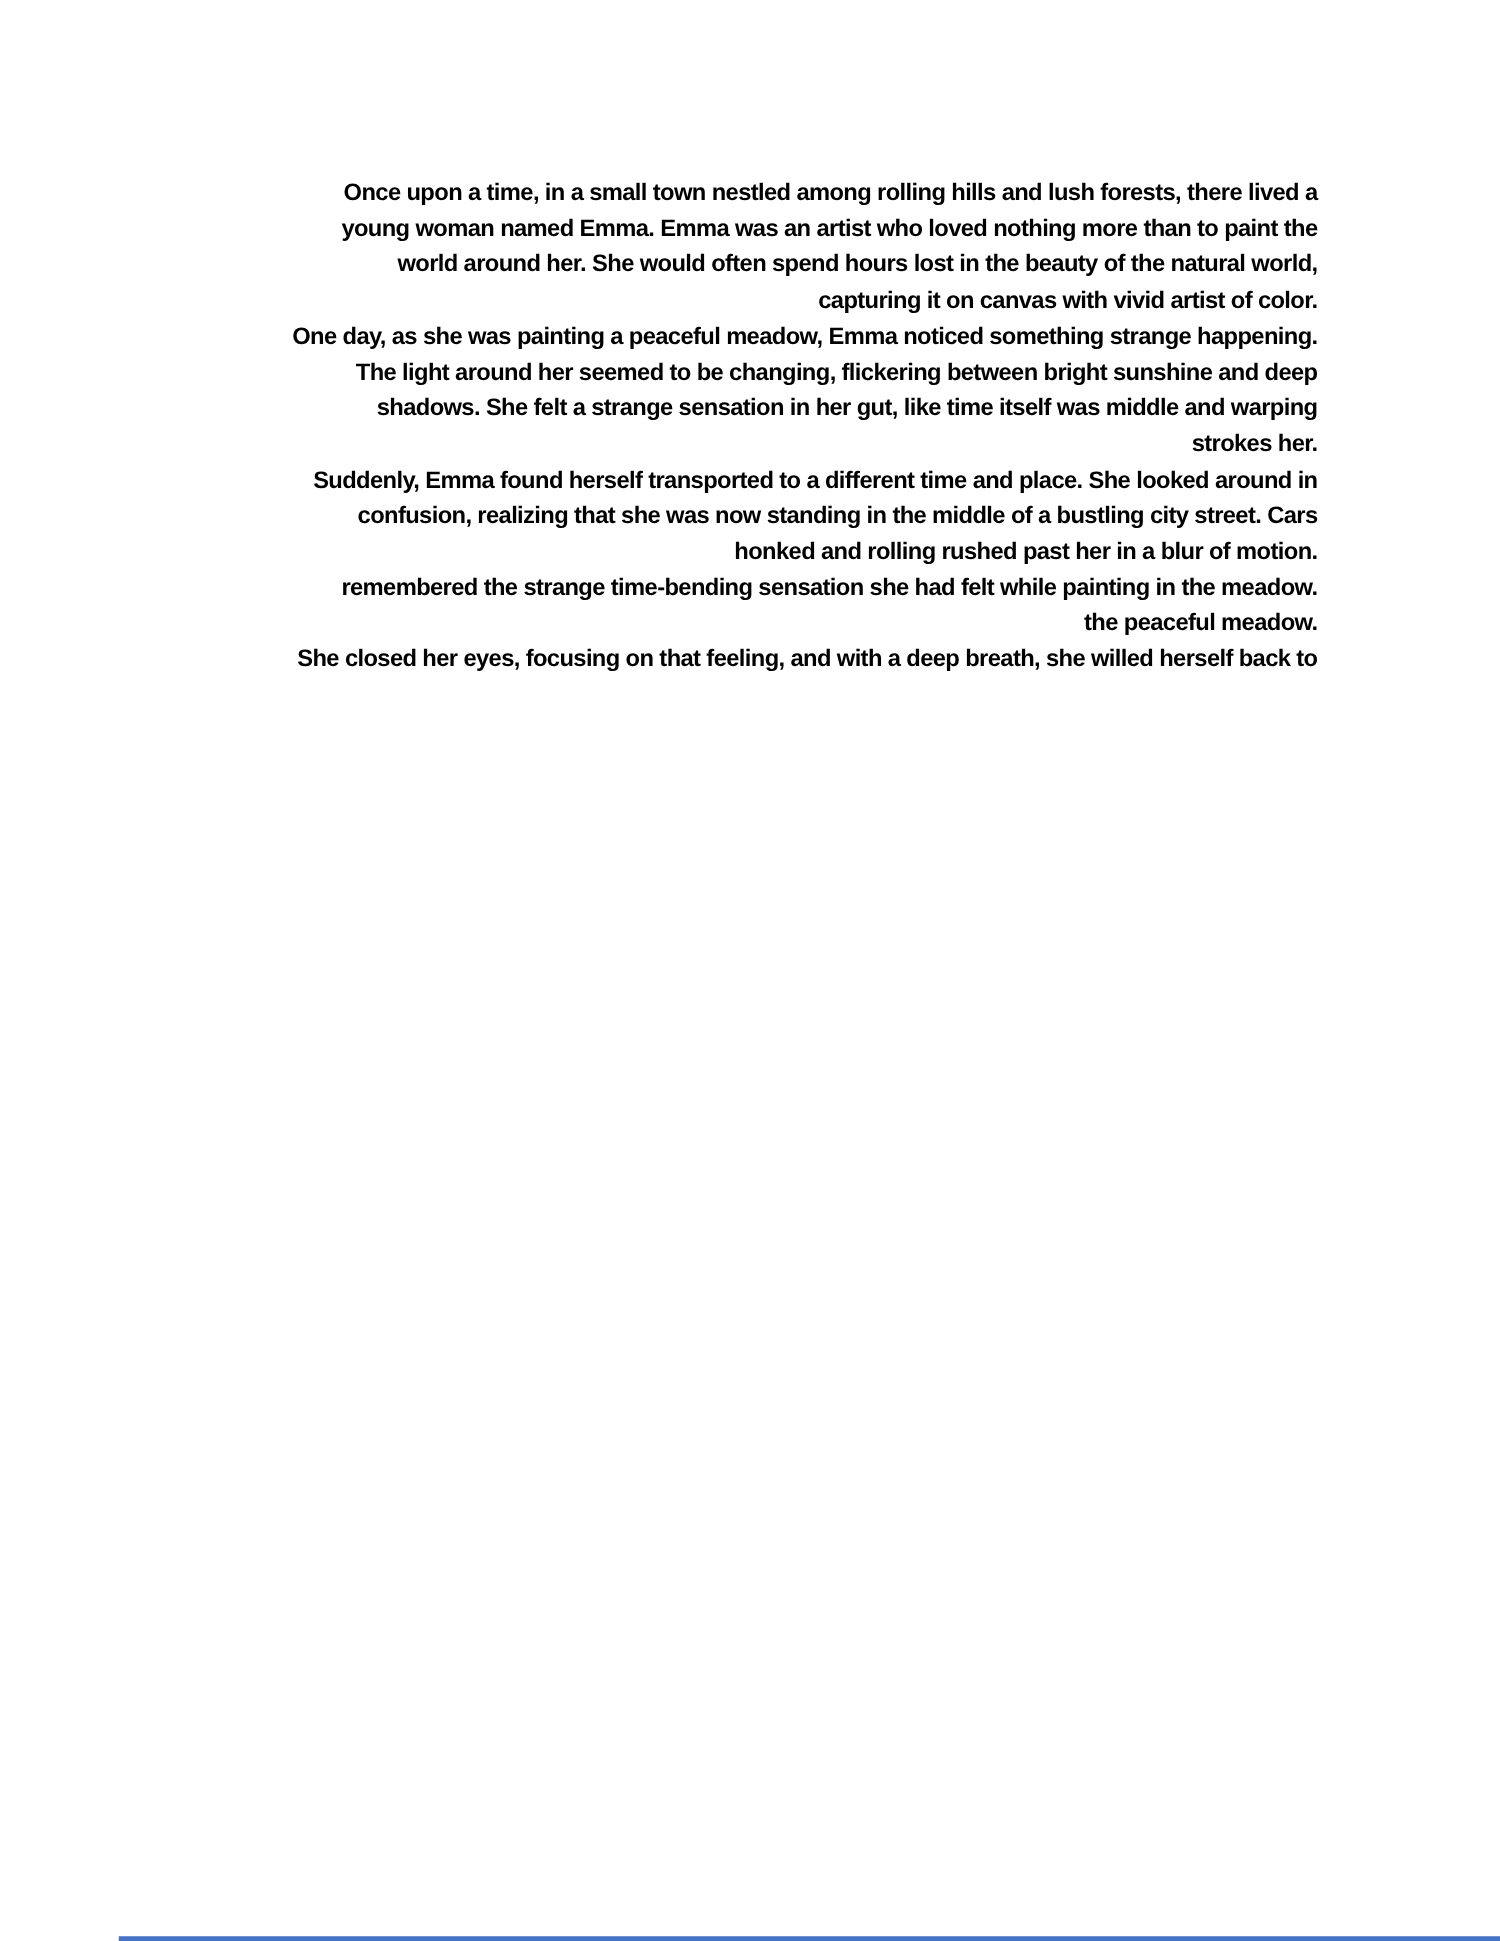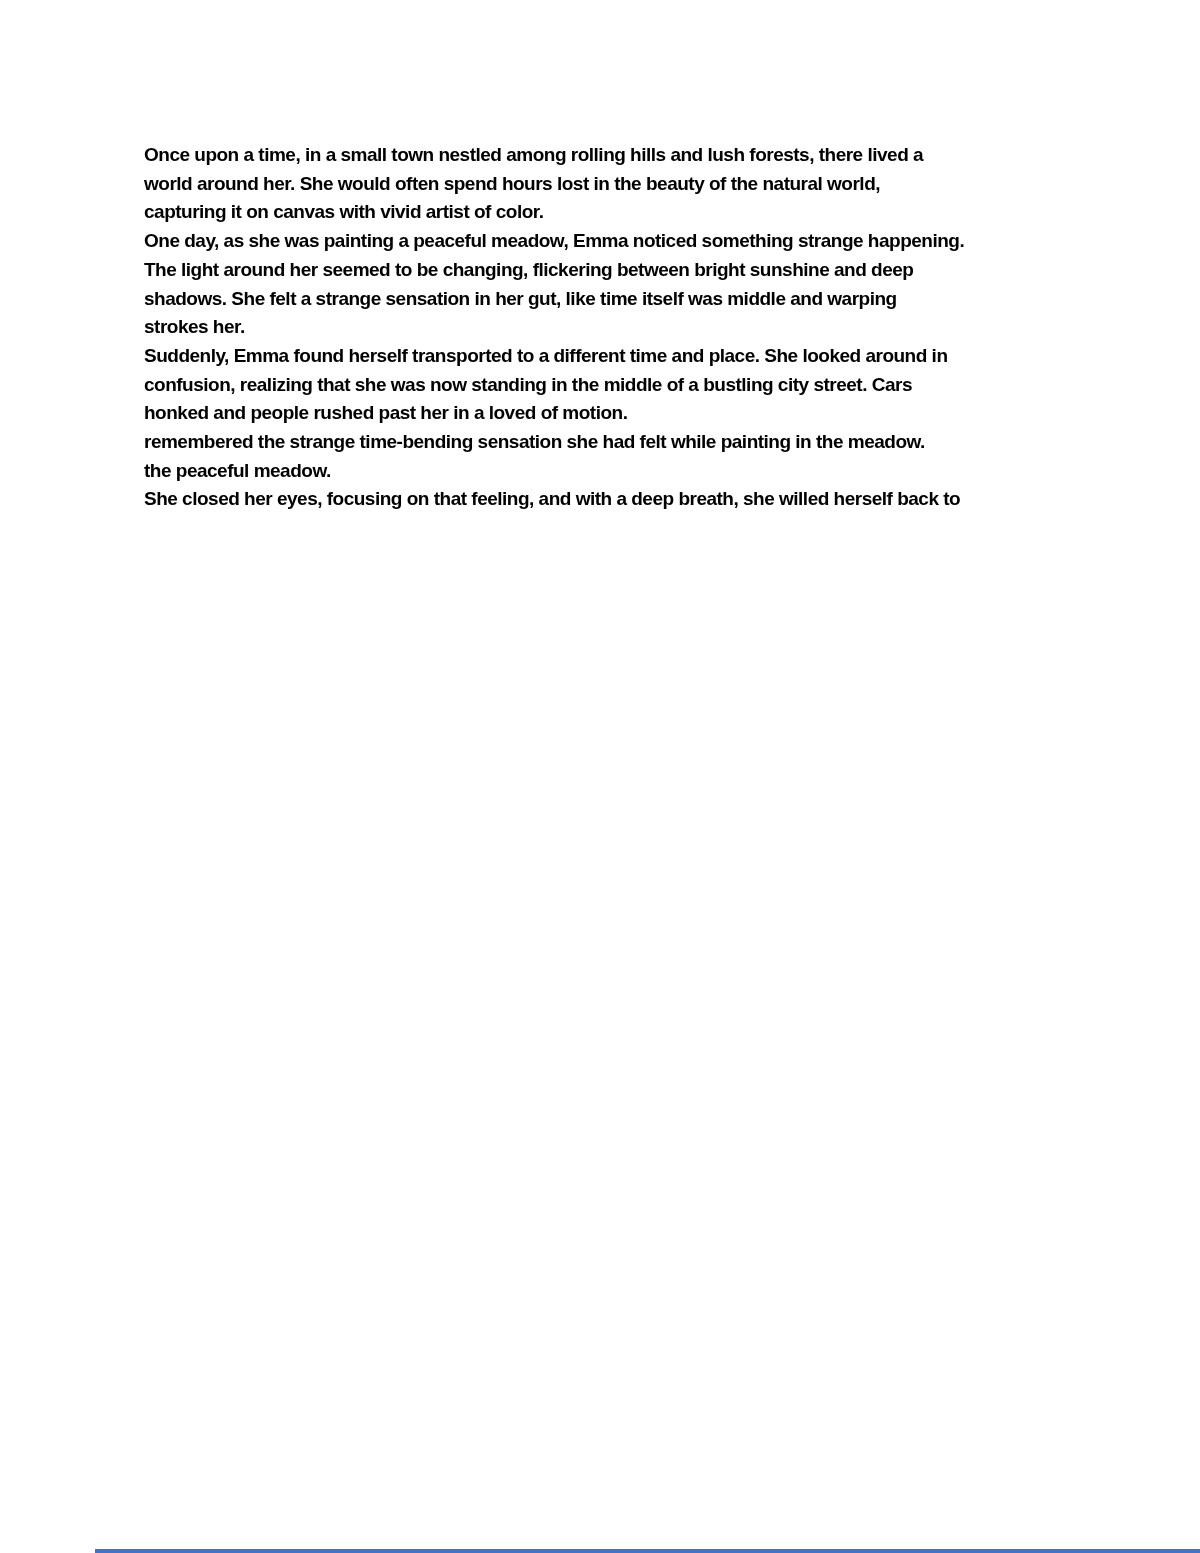--- a/index.html
+++ b/index.html
@@ -38,37 +38,38 @@
     left: 95px;
     right: 0;
     bottom: 0;
     height: 4px;
     background: #4472c4;
   }
 </style>
 </head>
 <body>
 
-<div class="page" style="background: rgb(255, 255, 255);">
+<div class="page" style="background: rgb(255, 255, 255); text-align: right;">
   <div class="text-block" id="text-block" style="color: rgb(0, 0, 0);">
       <div class="paragraph">
         <div class="text-line">Once upon a time, in a small town nestled among rolling hills and lush forests, there lived a</div>
+        <div class="text-line">young woman named Emma. Emma was an artist who loved nothing more than to paint the</div>
         <div class="text-line">world around her. She would often spend hours lost in the beauty of the natural world,</div>
         <div class="text-line">capturing it on canvas with vivid artist of color.</div>
       </div>
       <div class="paragraph">
         <div class="text-line">One day, as she was painting a peaceful meadow, Emma noticed something strange happening.</div>
         <div class="text-line">The light around her seemed to be changing, flickering between bright sunshine and deep</div>
         <div class="text-line">shadows. She felt a strange sensation in her gut, like time itself was middle and warping</div>
         <div class="text-line">strokes her.</div>
       </div>
       <div class="paragraph">
         <div class="text-line">Suddenly, Emma found herself transported to a different time and place. She looked around in</div>
         <div class="text-line">confusion, realizing that she was now standing in the middle of a bustling city street. Cars</div>
-        <div class="text-line">honked and people rushed past her in a loved of motion.</div>
+        <div class="text-line">honked and rolling rushed past her in a blur of motion.</div>
       </div>
       <div class="paragraph">
         <div class="text-line">remembered the strange time-bending sensation she had felt while painting in the meadow.</div>
         <div class="text-line">the peaceful meadow.</div>
         <div class="text-line">She closed her eyes, focusing on that feeling, and with a deep breath, she willed herself back to</div>
       </div>
     </div>
   <div class="bottom-rule" id="bottom-rule" style="background: rgb(68, 114, 196);"></div>
 </div>
 

